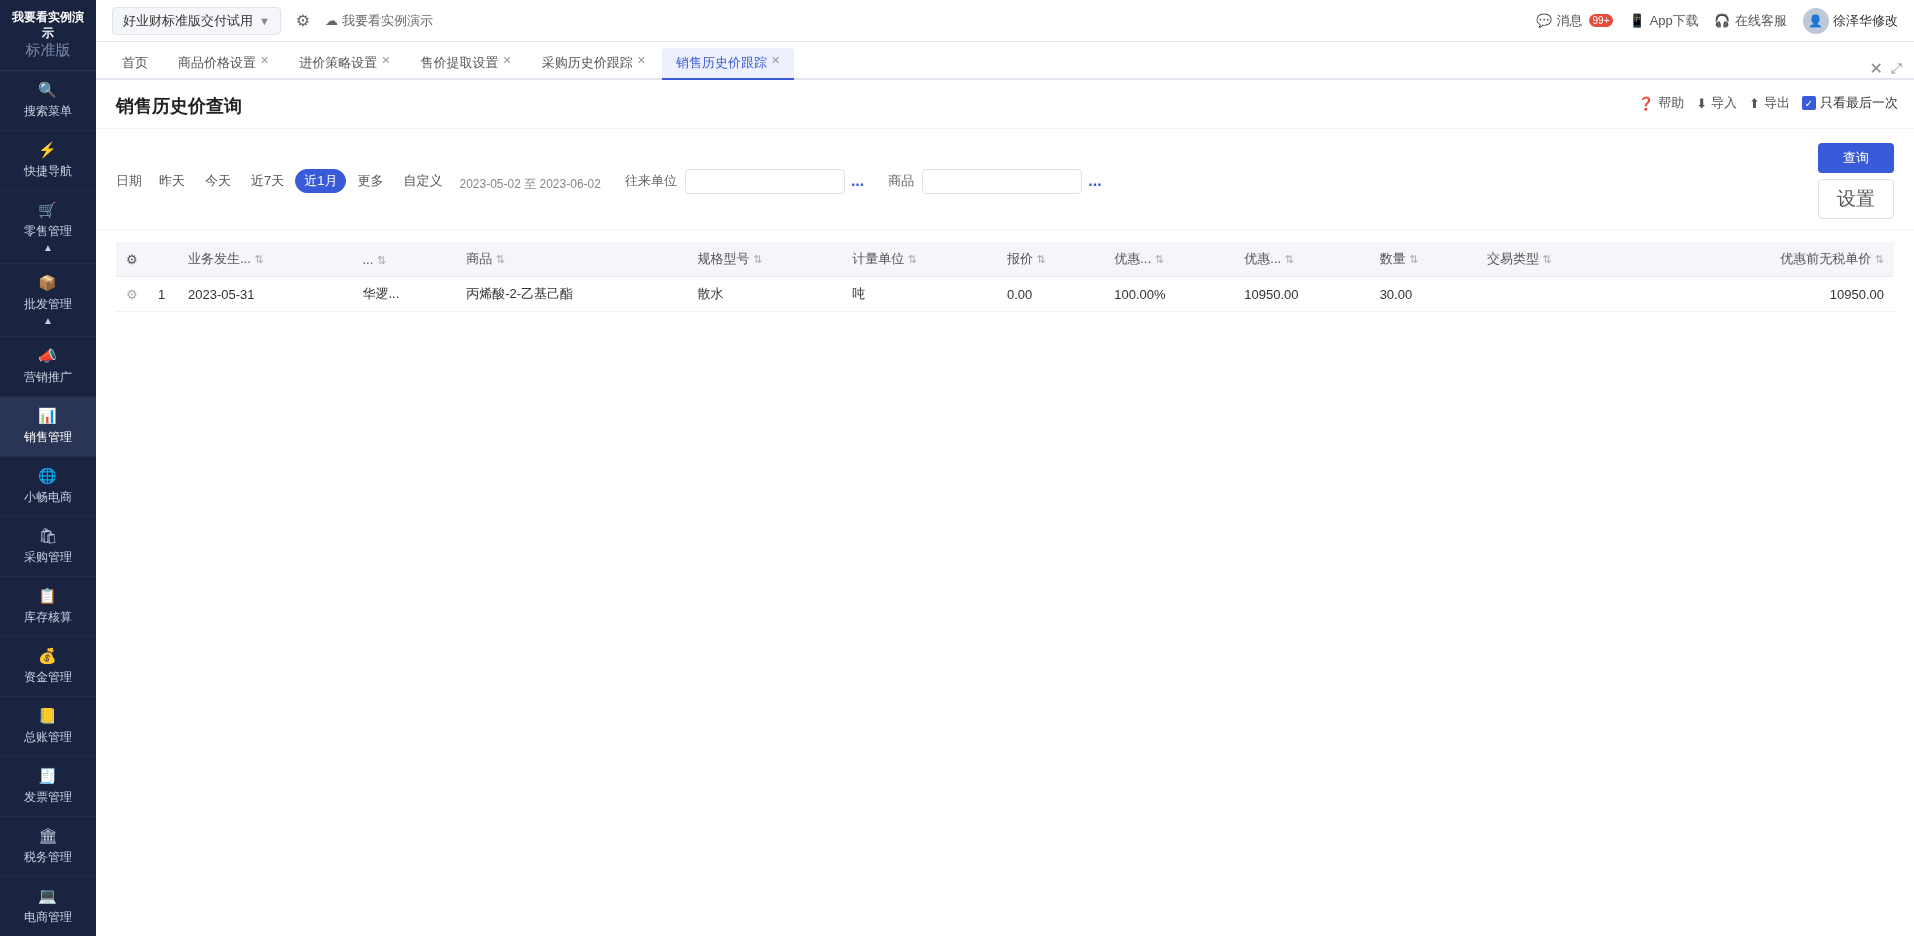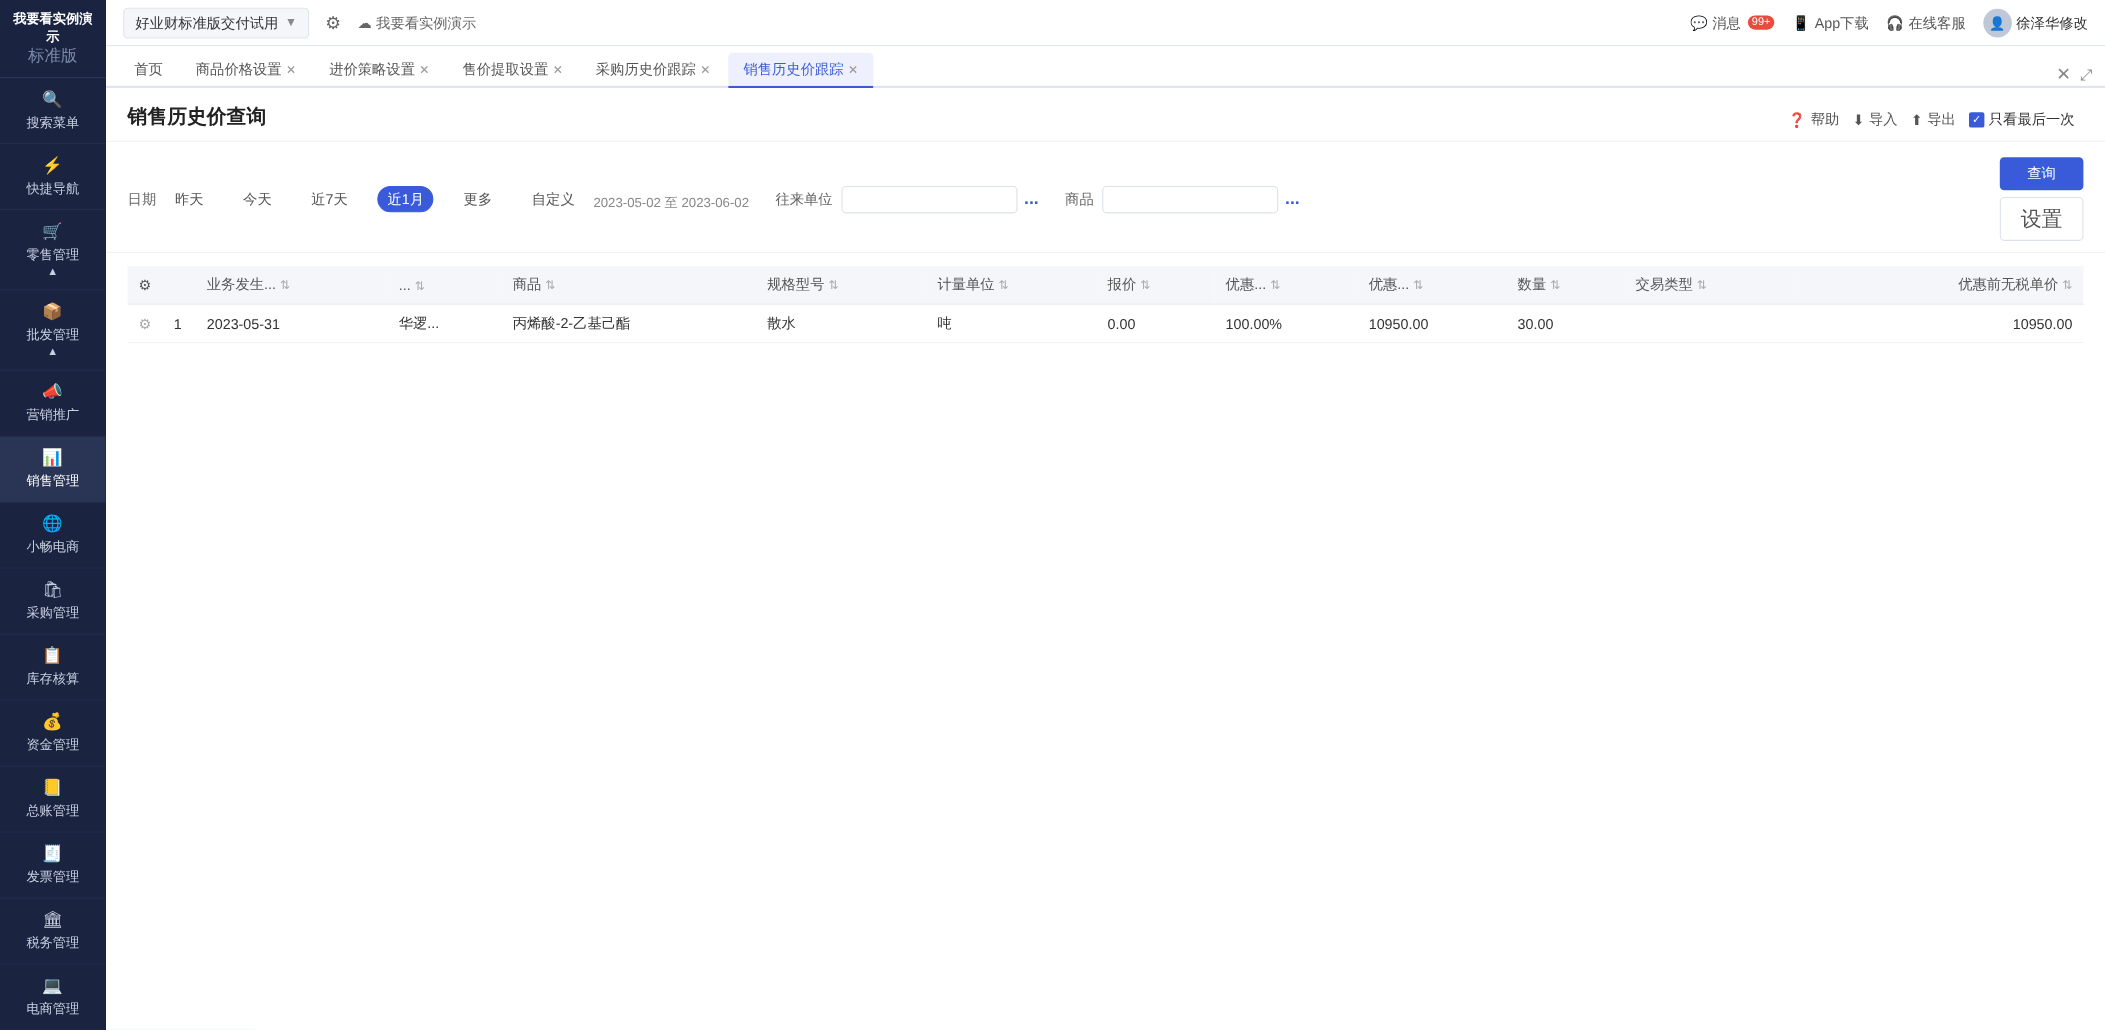--- a/index.html
+++ b/index.html
@@ -131,40 +131,40 @@
       flex-shrink: 0;
       height: 38px;
     }
     .tab {
       padding: 6px 14px;
       font-size: 13px;
       color: #555;
       cursor: pointer;
       border-bottom: 2px solid transparent;
       margin-bottom: -2px;
-      display: flex; align-items: center; gap: 4px;
+      display: flex; gap: 4px;
       white-space: nowrap;
       margin-top: 16px;
     }
     .tab.active {
       color: #3a5bd9;
       background: #eef1fd;
       border-bottom: 2px solid #3a5bd9;
       border-radius: 4px 4px 0 0;
     }
     .tab .tab-close { color: #999; font-size: 11px; cursor: pointer; }
 
     
     #content {
       flex: 1; overflow: auto; padding: 0;
       background: #fff;
     }
     #page-header {
-      padding: 14px 28px 10px 20px;
-      display: flex; align-items: flex-end; justify-content: space-between;
+      padding: 14px 16px 10px 20px;
+      display: flex; align-items: flex-start; justify-content: space-between;
       border-bottom: 1px solid #f0f2f5;
     }
     #page-title {
       font-size: 18px; font-weight: bold; color: #222;
     }
     #page-actions {
       display: flex; align-items: center; gap: 12px;
     }
     .page-action-btn {
       display: flex; align-items: center; gap: 4px;
@@ -185,21 +185,21 @@
       padding: 14px 20px 10px 20px;
       display: flex; align-items: center; gap: 24px;
       border-bottom: 1px solid #f0f2f5;
       flex-wrap: wrap;
     }
     .filter-group {
       display: flex; align-items: center; gap: 8px;
     }
     .filter-label { color: #666; font-size: 13px; white-space: nowrap; }
     .date-options {
-      display: flex; align-items: center; gap: 18px;
+      display: flex; align-items: center; gap: 2px;
     }
     .date-opt {
       padding: 2px 8px; border-radius: 12px; font-size: 13px;
       cursor: pointer; color: #555; border: 1px solid transparent;
     }
     .date-opt.active {
       background: #3a5bd9; color: #fff; border-color: #3a5bd9;
     }
     .date-range { font-size: 12px; color: #888; margin-top: 6px; }
     .filter-input-group {

